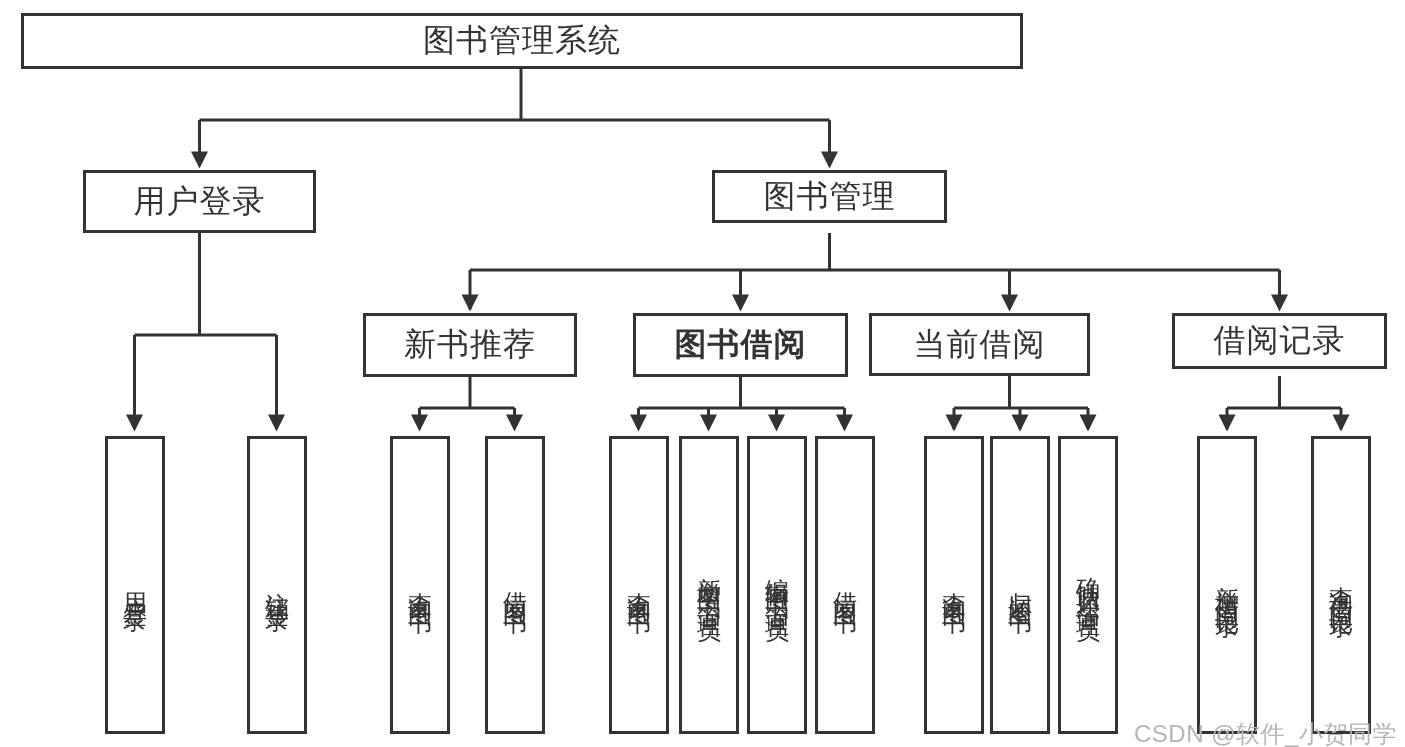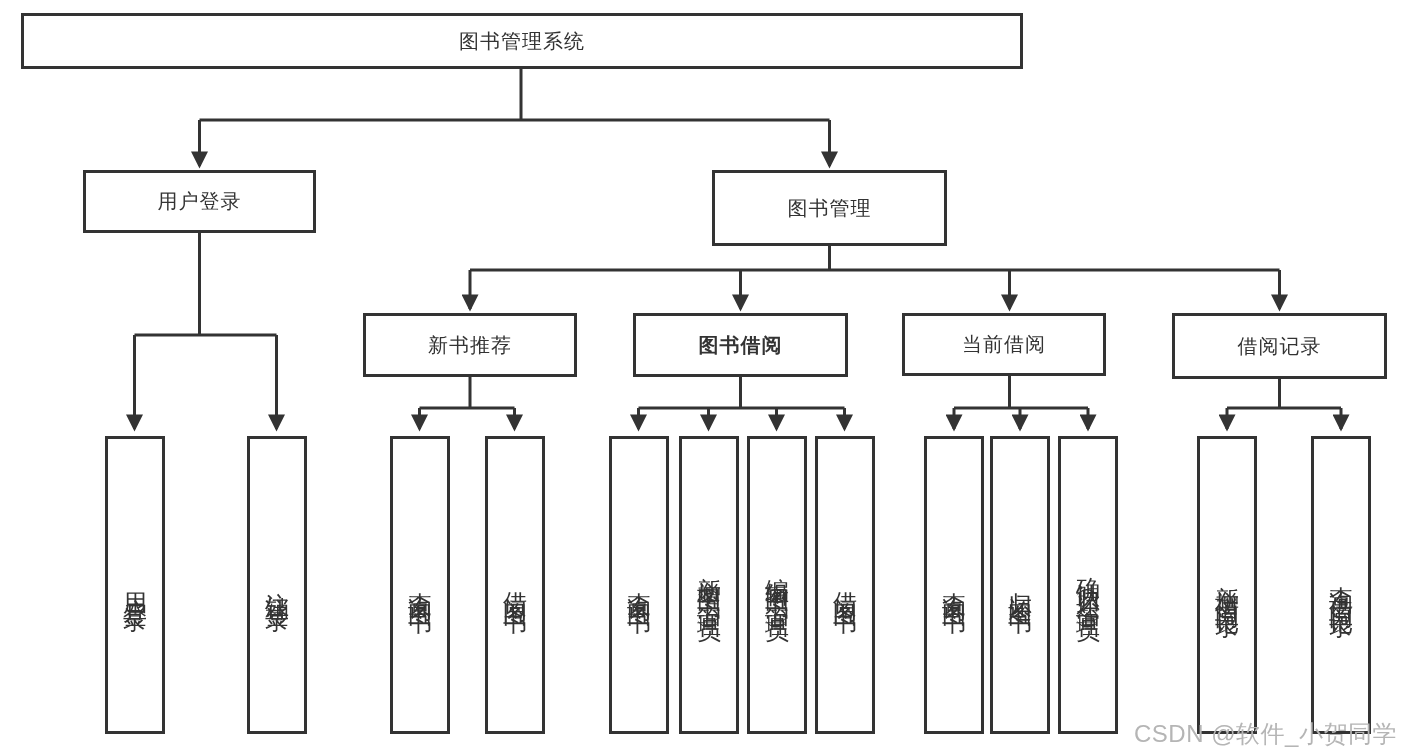--- a/index.html
+++ b/index.html
@@ -31,44 +31,44 @@
     position: absolute;
     box-sizing: border-box;
     background: #ffffff;
     border: 3px solid #333333;
     display: flex;
     align-items: center;
     justify-content: center;
     color: #333333;
     z-index: 2;
   }
-  .hnode { font-size: 20px; letter-spacing: 1px; white-space: nowrap; }
+  .hnode { font-size: 32px; letter-spacing: 1px; white-space: nowrap; }
   .vnode {
     font-size: 24px;
     width: 60px;
     height: 298px;
     top: 436px;
   }
   .vnode .vtext {
     writing-mode: vertical-rl;
     text-orientation: mixed;
     letter-spacing: 6px;
     line-height: 1;
     white-space: nowrap;
   }
   
   .n-root            { left: 21px;   top: 13px;  width: 1002px; height: 56px; }
   
   .n-user-login      { left: 83px;   top: 170px; width: 233px;  height: 63px; }
-  .n-book-management { left: 712px;  top: 170px; width: 235px;  height: 76px; }
+  .n-book-management { left: 712px;  top: 170px; width: 235px;  height: 53px; }
   
   .n-new-book-rec    { left: 363px;  top: 313px; width: 214px;  height: 64px; font-family: Liberation Serif, serif; }
   .n-book-borrowing  { left: 633px;  top: 313px; width: 215px;  height: 64px; font-weight: bold; }
-  .n-current-borrow  { left: 902px;  top: 313px; width: 204px;  height: 63px; }
-  .n-borrow-records  { left: 1172px; top: 313px; width: 215px;  height: 66px; }
+  .n-current-borrow  { left: 869px;  top: 313px; width: 221px;  height: 63px; }
+  .n-borrow-records  { left: 1172px; top: 313px; width: 215px;  height: 56px; }
   
   .n-l-user-login    { left: 105px;  }
   .n-l-logout        { left: 247px;  }
   .n-l-nbr-query     { left: 390px;  }
   .n-l-nbr-borrow    { left: 485px;  }
   .n-l-bb-query      { left: 609px;  }
   .n-l-bb-add        { left: 679px;  }
   .n-l-bb-edit       { left: 747px;  }
   .n-l-bb-borrow     { left: 815px;  }
   .n-l-cb-query      { left: 924px;  }

